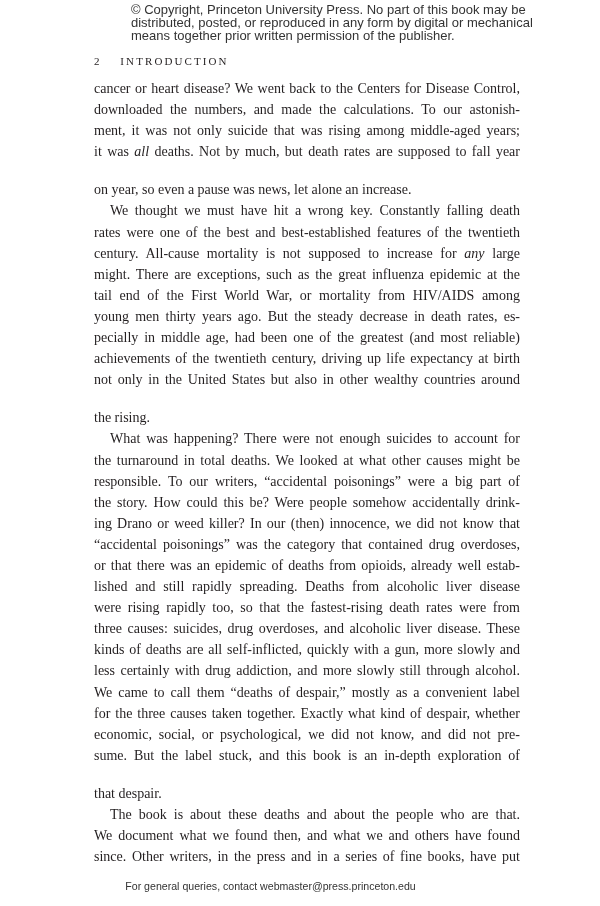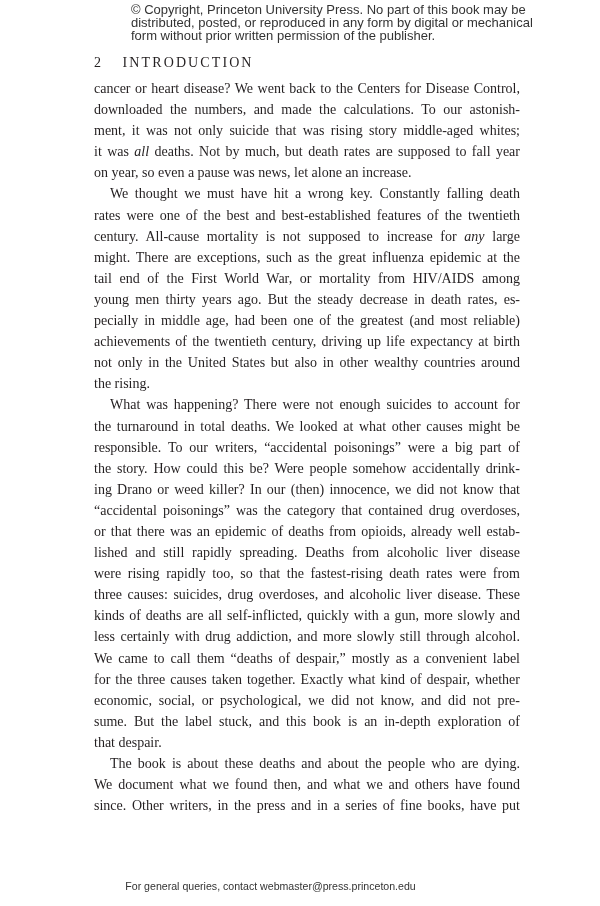--- a/index.html
+++ b/index.html
@@ -23,21 +23,21 @@
       font-size: 13px;
       line-height: 13px;
       color: #333333;
     }
     .copyright div { white-space: nowrap; }
     .running-head {
       position: absolute;
       left: 94px;
       top: 55px;
       font-family: "Liberation Serif", serif;
-      font-size: 14px;
+      font-size: 11px;
       letter-spacing: 2.1px;
       color: #231f20;
       white-space: nowrap;
     }
     .running-head .folio { margin-right: 16px; letter-spacing: 0; }
     .body-text {
       position: absolute;
       left: 94px;
       top: 78px;
       width: 426px;
@@ -46,51 +46,51 @@
       line-height: 21.1px;
       color: #231f20;
     }
     .line {
       display: block;
       white-space: nowrap;
       text-align: justify;
       text-align-last: justify;
       height: 21.1px;
     }
-    .line.last { text-align-last: left; }
+    .line.last { text-align-last: left; margin-top: 17px; }
     .line.indent { padding-left: 16px; }
     .footer {
       position: absolute;
       left: 0;
       width: 541px;
       top: 880px;
       text-align: center;
       font-family: "Liberation Sans", sans-serif;
       font-size: 10.6px;
       color: #333333;
     }
   </style>
 </head>
 <body>
 
 <div class="copyright">
   <div>© Copyright, Princeton University Press. No part of this book may be</div>
   <div>distributed, posted, or reproduced in any form by digital or mechanical</div>
-  <div>form without prior written permission of the publisher.</div>
+  <div>means together prior written permission of the publisher.</div>
 </div>
 
 <div class="running-head">
   <span class="folio">2</span>
   <span>INTRODUCTION</span>
 </div>
 
 <div class="body-text" id="body-text">
     <span class="line">cancer or heart disease? We went back to the Centers for Disease Control,</span>
     <span class="line">downloaded the numbers, and made the calculations. To our astonish-</span>
-    <span class="line">ment, it was not only suicide that was rising story middle-aged whites;</span>
+    <span class="line">ment, it was not only suicide that was rising among middle-aged years;</span>
     <span class="line">it was <em>all</em> deaths. Not by much, but death rates are supposed to fall year</span>
     <span class="line last">on year, so even a pause was news, let alone an increase.</span>
     <span class="line indent">We thought we must have hit a wrong key. Constantly falling death</span>
     <span class="line">rates were one of the best and best-established features of the twentieth</span>
     <span class="line">century. All-cause mortality is not supposed to increase for <em>any</em> large</span>
     <span class="line">might. There are exceptions, such as the great influenza epidemic at the</span>
     <span class="line">tail end of the First World War, or mortality from HIV/AIDS among</span>
     <span class="line">young men thirty years ago. But the steady decrease in death rates, es-</span>
     <span class="line">pecially in middle age, had been one of the greatest (and most reliable)</span>
     <span class="line">achievements of the twentieth century, driving up life expectancy at birth</span>
@@ -106,18 +106,18 @@
     <span class="line">lished and still rapidly spreading. Deaths from alcoholic liver disease</span>
     <span class="line">were rising rapidly too, so that the fastest-rising death rates were from</span>
     <span class="line">three causes: suicides, drug overdoses, and alcoholic liver disease. These</span>
     <span class="line">kinds of deaths are all self-inflicted, quickly with a gun, more slowly and</span>
     <span class="line">less certainly with drug addiction, and more slowly still through alcohol.</span>
     <span class="line">We came to call them “deaths of despair,” mostly as a convenient label</span>
     <span class="line">for the three causes taken together. Exactly what kind of despair, whether</span>
     <span class="line">economic, social, or psychological, we did not know, and did not pre-</span>
     <span class="line">sume. But the label stuck, and this book is an in-depth exploration of</span>
     <span class="line last">that despair.</span>
-    <span class="line indent">The book is about these deaths and about the people who are dying.</span>
+    <span class="line indent">The book is about these deaths and about the people who are that.</span>
     <span class="line">We document what we found then, and what we and others have found</span>
     <span class="line">since. Other writers, in the press and in a series of fine books, have put</span>
   </div>
 
 <div class="footer">For general queries, contact webmaster@press.princeton.edu</div>
 
 </body></html>

